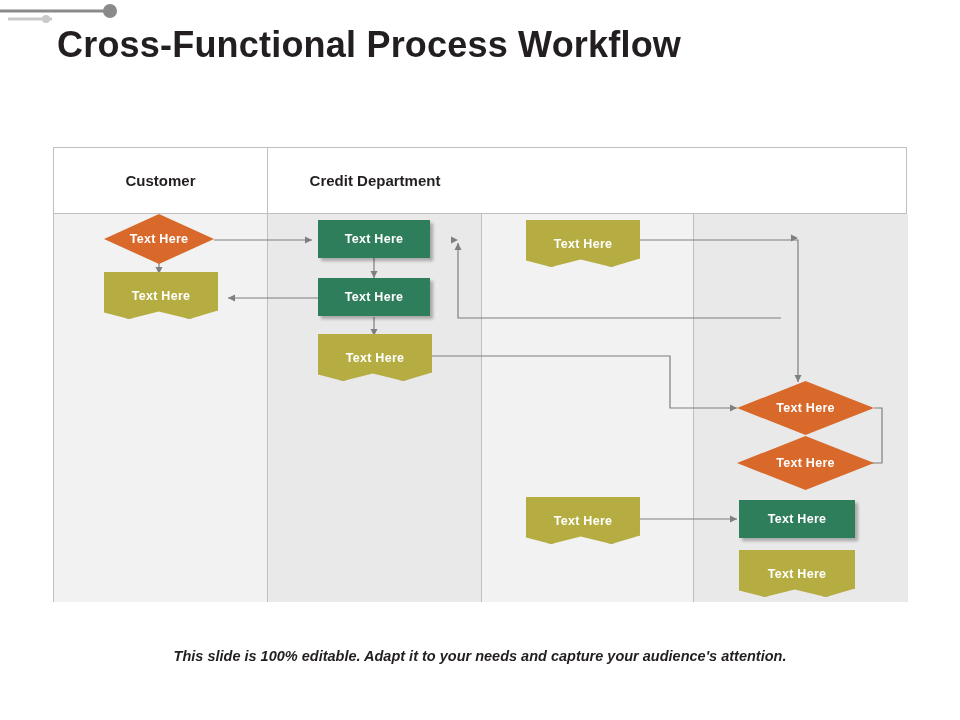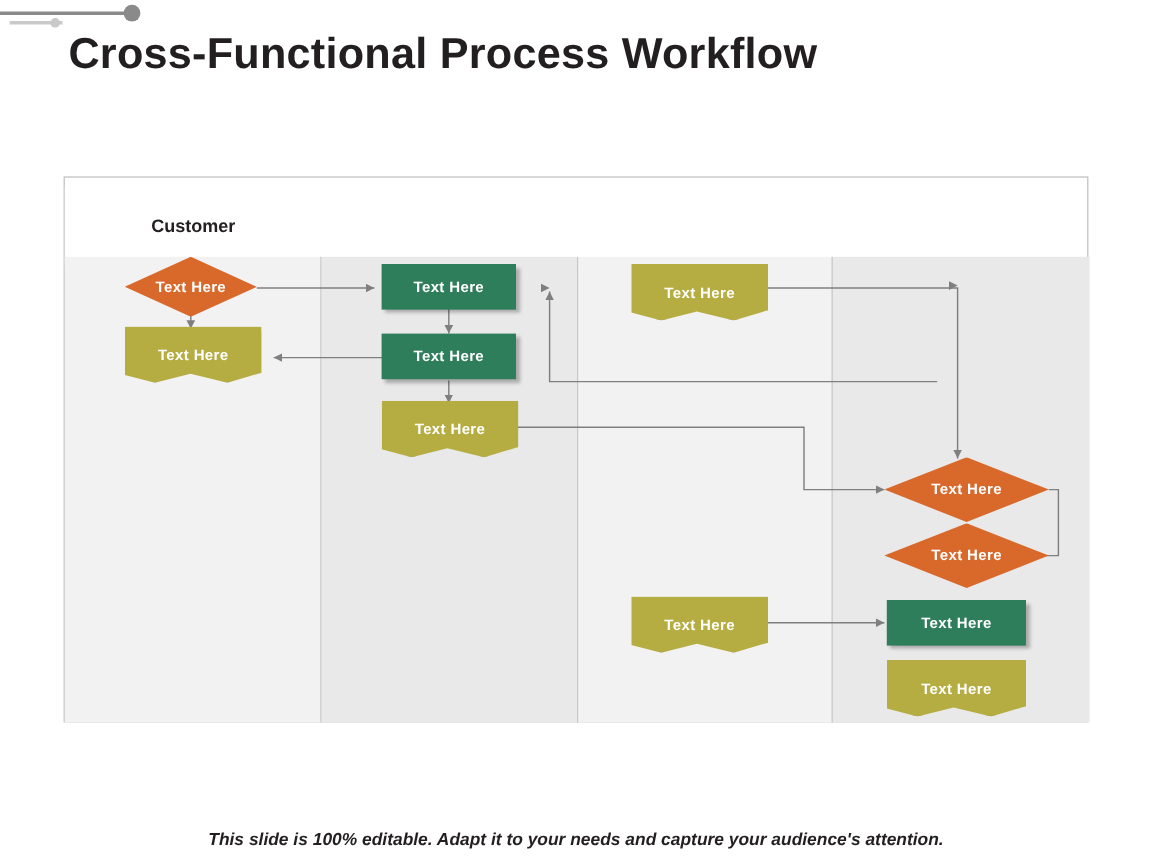--- a/index.html
+++ b/index.html
@@ -43,21 +43,21 @@
     top: 147px;
     width: 854px;
     height: 455px;
     border: 1px solid #bfbfbf;
     box-sizing: border-box;
     background: #ffffff;
   }
   #headerRow {
     position: absolute;
     left: 0;
-    top: 8px;
+    top: 0;
     width: 100%;
     height: 66px;
     display: flex;
     box-sizing: border-box;
     border-bottom: 1px solid #bfbfbf;
   }
   .col-head {
     flex: 0 0 auto;
     box-sizing: border-box;
     border-right: 1px solid #bfbfbf;
@@ -144,39 +144,39 @@
   #footer {
     position: absolute;
     left: 0;
     top: 648px;
     width: 960px;
     text-align: center;
     font-size: 14.5px;
     font-style: italic;
     font-weight: bold;
     color: #231f20;
-    margin-top: 44px;
   }
 </style>
 </head>
 <body>
 
 <svg id="deco" viewBox="0 0 130 26">
   <line x1="0" y1="11" x2="104" y2="11" stroke="#8a8a8a" stroke-width="3"></line>
   <line x1="8" y1="19" x2="52" y2="19" stroke="#c9c9c9" stroke-width="3"></line>
   <circle cx="110" cy="11" r="7" fill="#8a8a8a"></circle>
   <circle cx="46" cy="19" r="4" fill="#c9c9c9"></circle>
 </svg>
 
 <div id="title">Cross-Functional Process Workflow</div>
 
 <div id="frame">
 
   <div id="headerRow">
     <div class="col-head" style="width:214px">Customer</div>
+    <div class="col-head" style="width:214px">Credit Department</div>
   </div>
 
   <div id="laneRow">
     <div class="lane lane-a" style="width:214px"></div>
     <div class="lane lane-b" style="width:214px"></div>
     <div class="lane lane-a" style="width:212px"></div>
     <div class="lane lane-b" style="width:214px"></div>
   </div>
 
   <svg id="connectors" viewBox="0 0 854 455">

